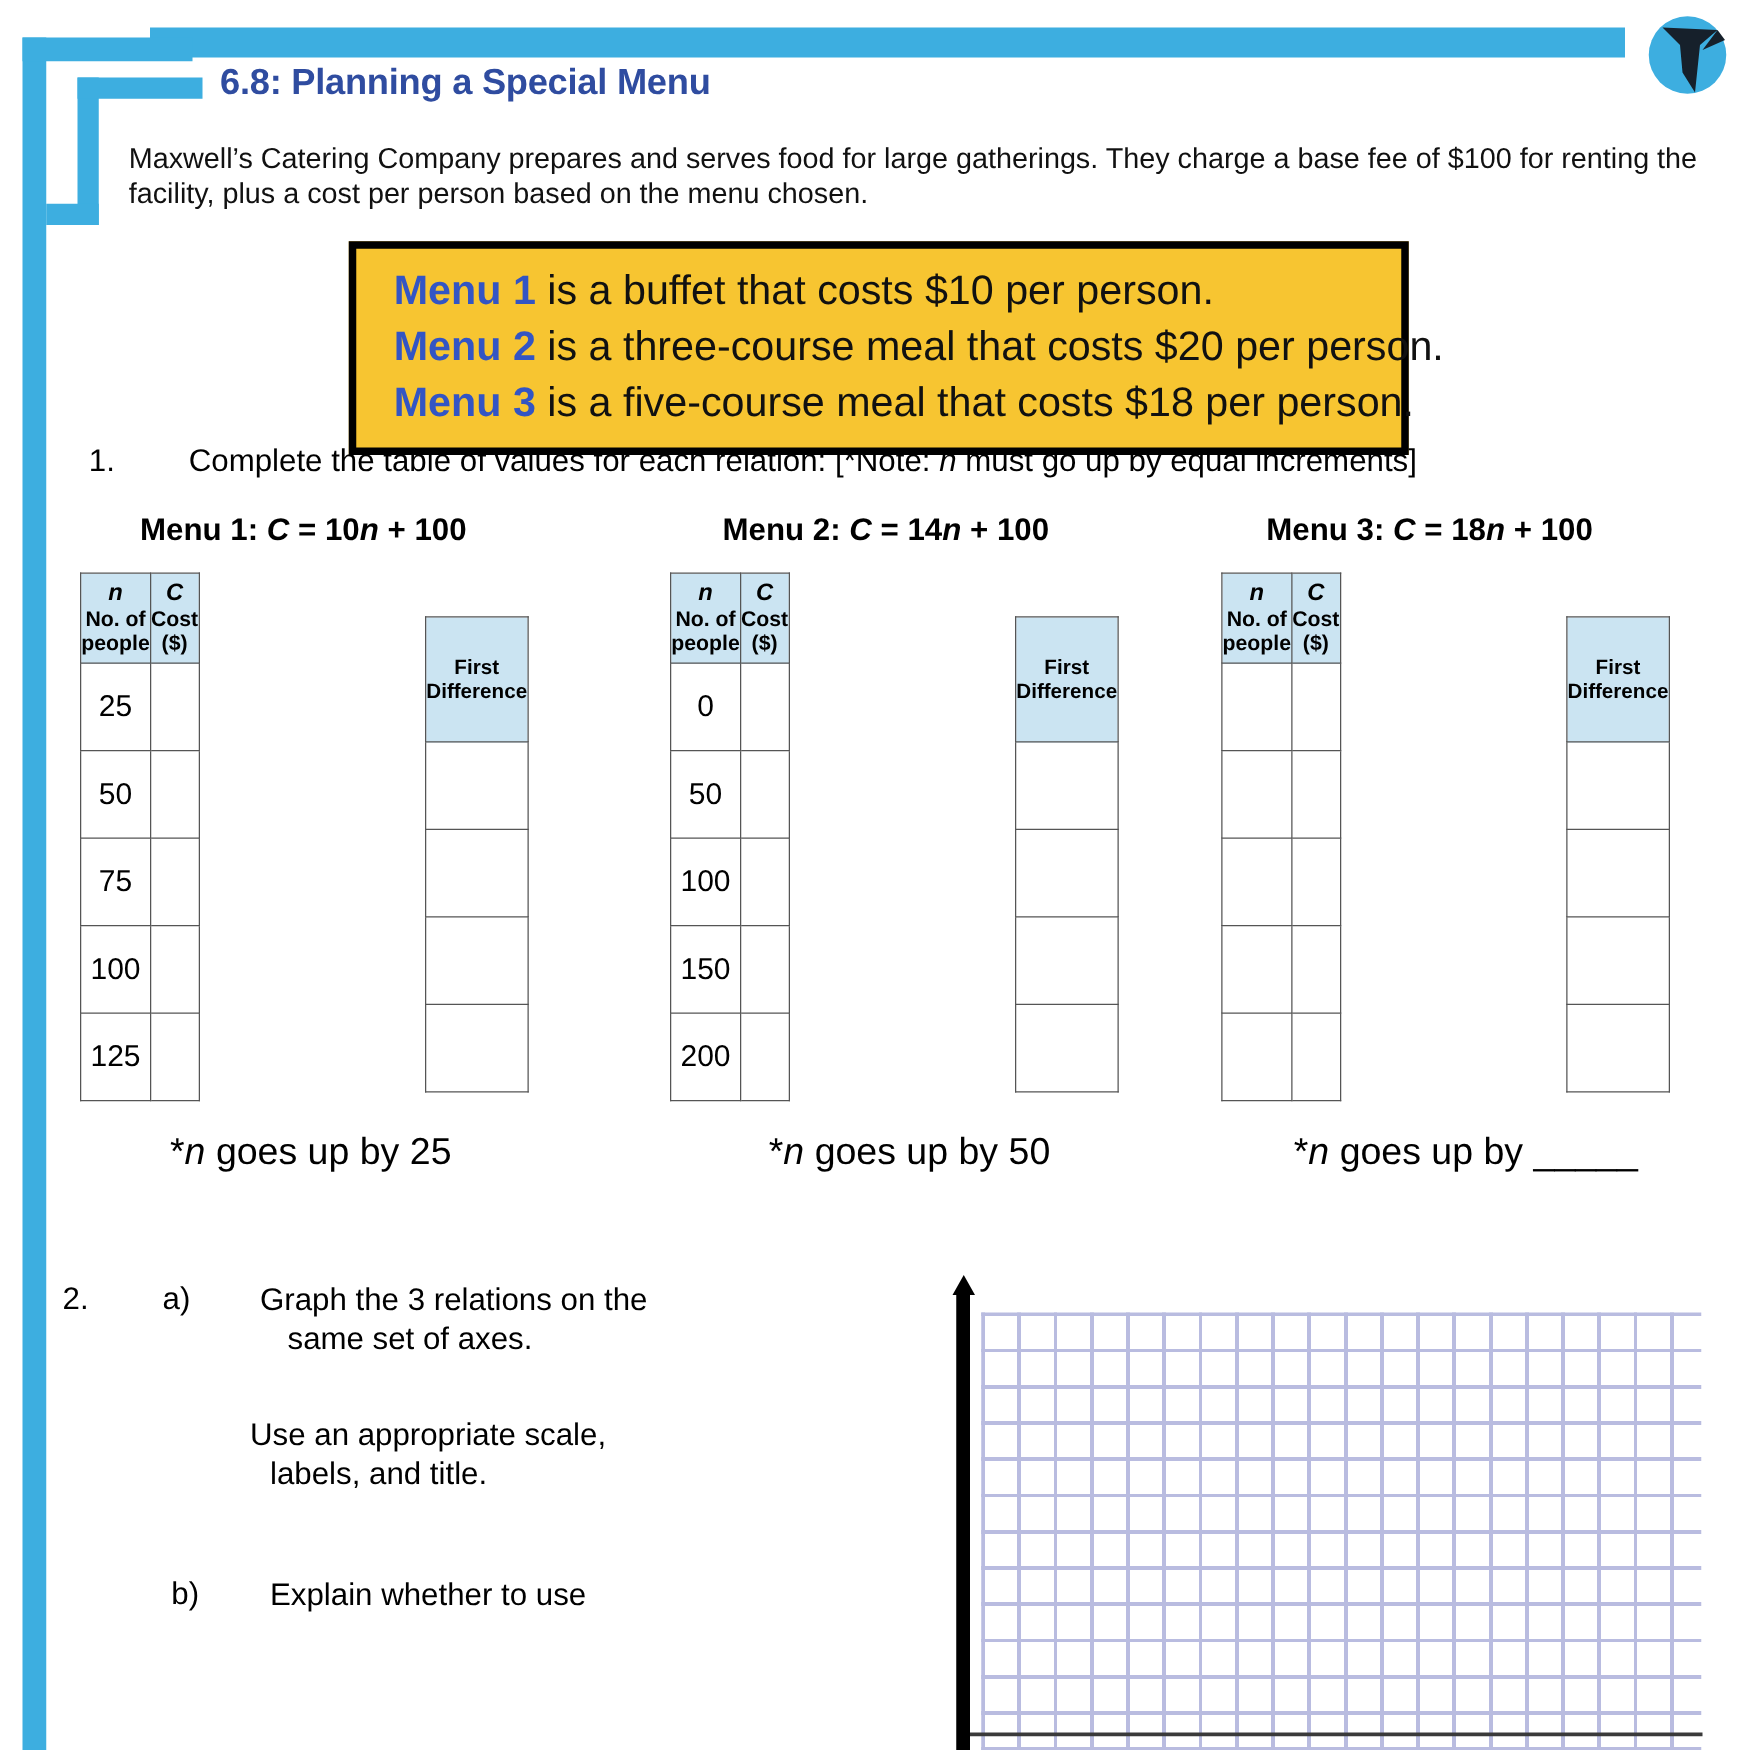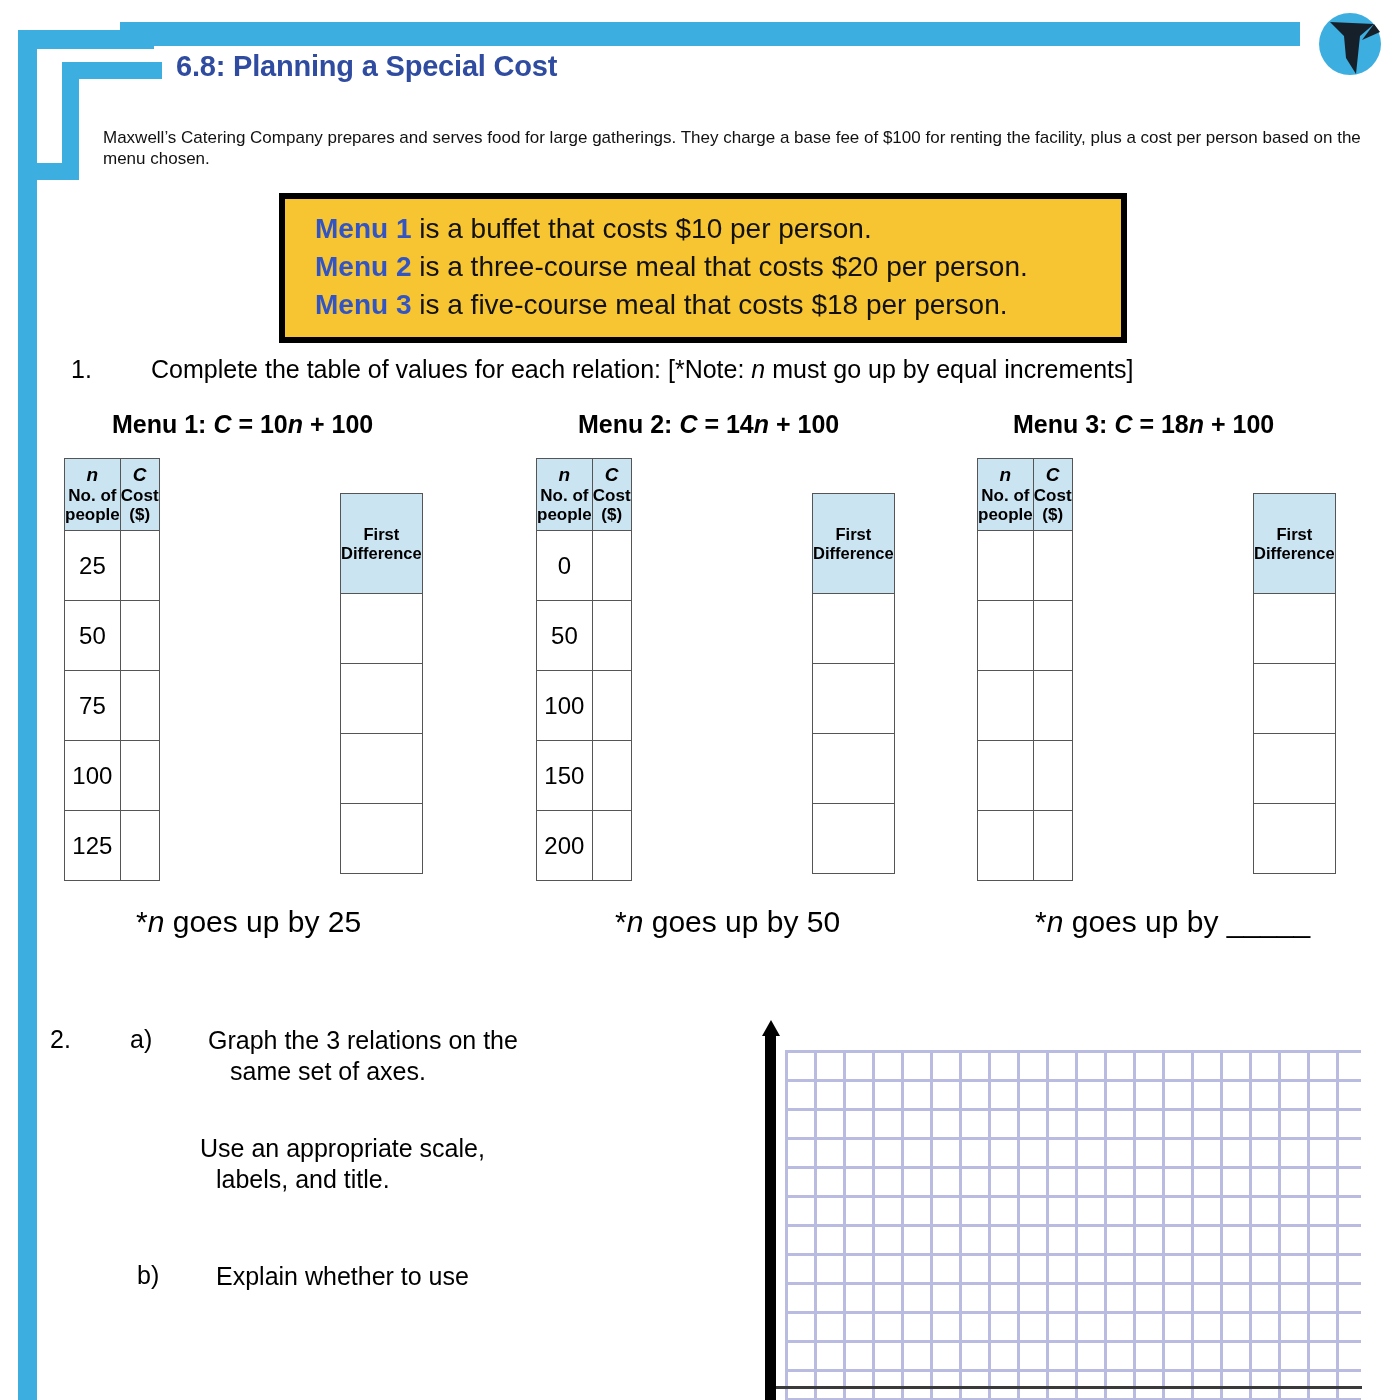--- a/index.html
+++ b/index.html
@@ -68,39 +68,39 @@
     font-size: 29px;
     font-weight: bold;
     color: #2F4CA0;
     letter-spacing: -0.2px;
     white-space: nowrap;
   }
 
   
   .intro {
     position: absolute;
-    left: 103px; top: 128px;
+    left: 103px; top: 112px;
     width: 1260px;
-    font-size: 17px;
+    font-size: 23px;
     line-height: 1.23;
     color: #111;
   }
 
   
   .menu-box {
     position: absolute;
     left: 279px; top: 193px;
     width: 848px;
     box-sizing: border-box;
     background: #F7C531;
     border: 6px solid #000000;
     padding: 11px 0 13px 30px;
   }
   .menu-line {
-    font-size: 28px;
+    font-size: 33px;
     line-height: 1.36;
     color: #111;
     white-space: nowrap;
   }
   .menu-label {
     font-weight: bold;
     color: #3355C4;
   }
 
   
@@ -284,21 +284,21 @@
 <div class="deco-vbar-inner"></div>
 <div class="deco-hbar-inner"></div>
 <div class="deco-hbar-inner2"></div>
 
 <svg class="logo" viewBox="0 0 86 86">
   <circle cx="46" cy="42" r="31" fill="#3DAEE0"></circle>
   <path d="M26 20 L70 22 L56 34 L52 72 L42 56 L40 34 Z" fill="#16202B"></path>
   <path d="M70 22 L76 30 L58 38 Z" fill="#16202B"></path>
 </svg>
 
-<div class="page-title">6.8: Planning a Special Cost</div>
+<div class="page-title">6.8: Planning a Special Menu</div>
 
 <div class="intro">Maxwell’s Catering Company prepares and serves food for large gatherings. They charge a base fee of $100 for renting the facility, plus a cost per person based on the menu chosen.</div>
 
 <div class="menu-box">
   <div class="menu-line">
     <span class="menu-label">Menu 1</span><span> is a buffet that costs $10 per person.</span>
   </div>
   <div class="menu-line">
     <span class="menu-label">Menu 2</span><span> is a three-course meal that costs $20 per person.</span>
   </div>

